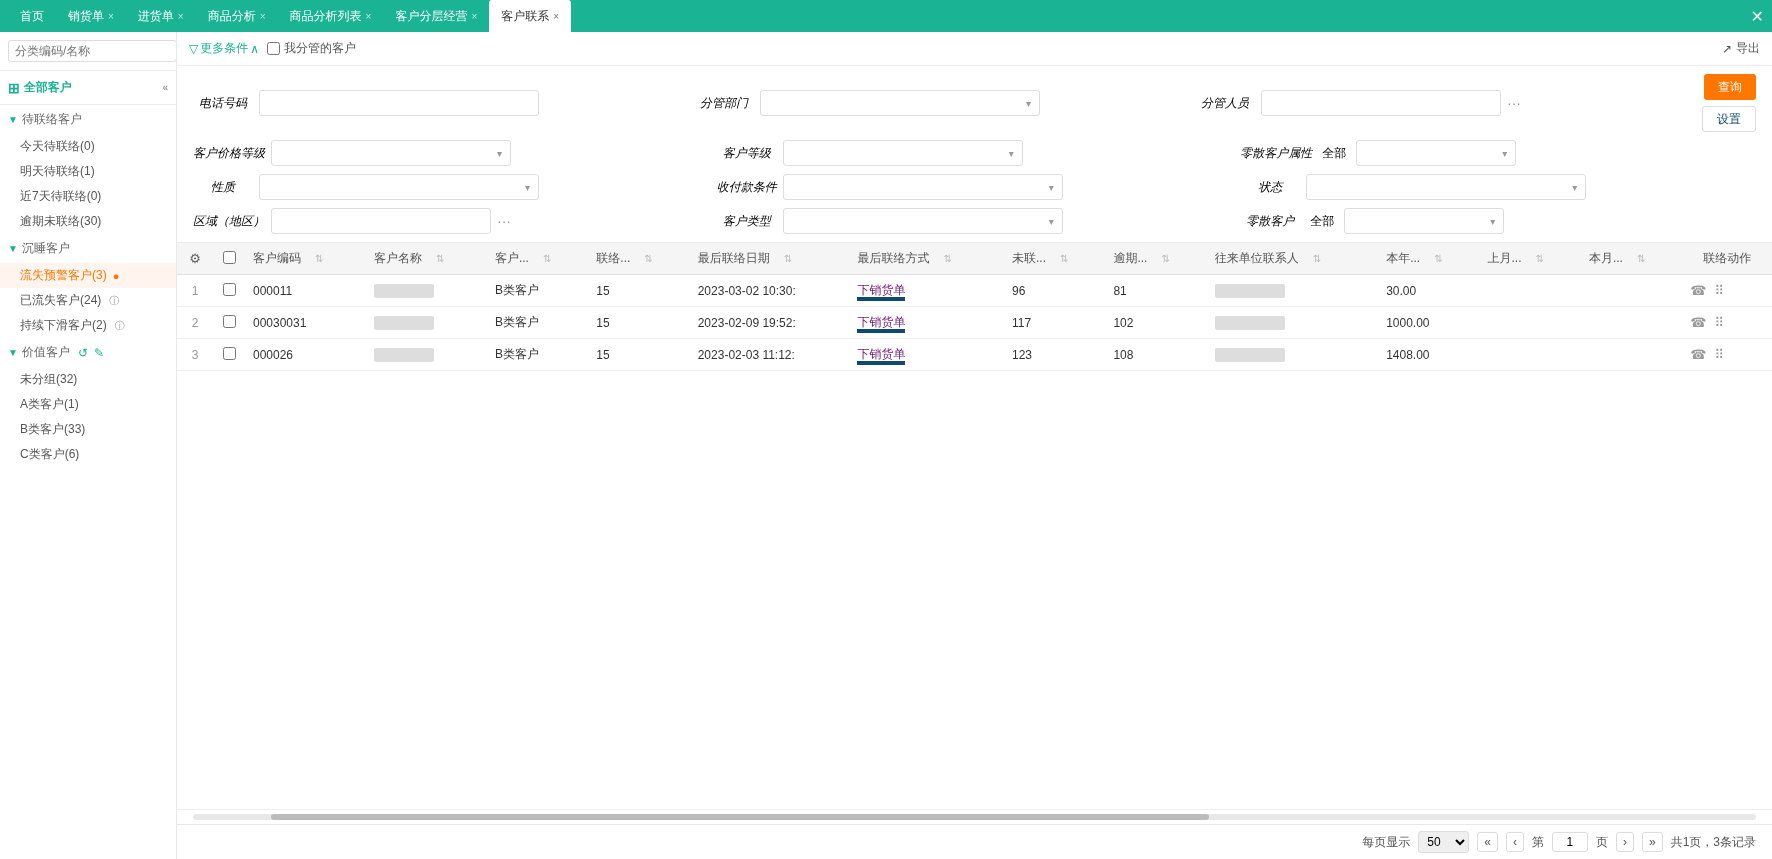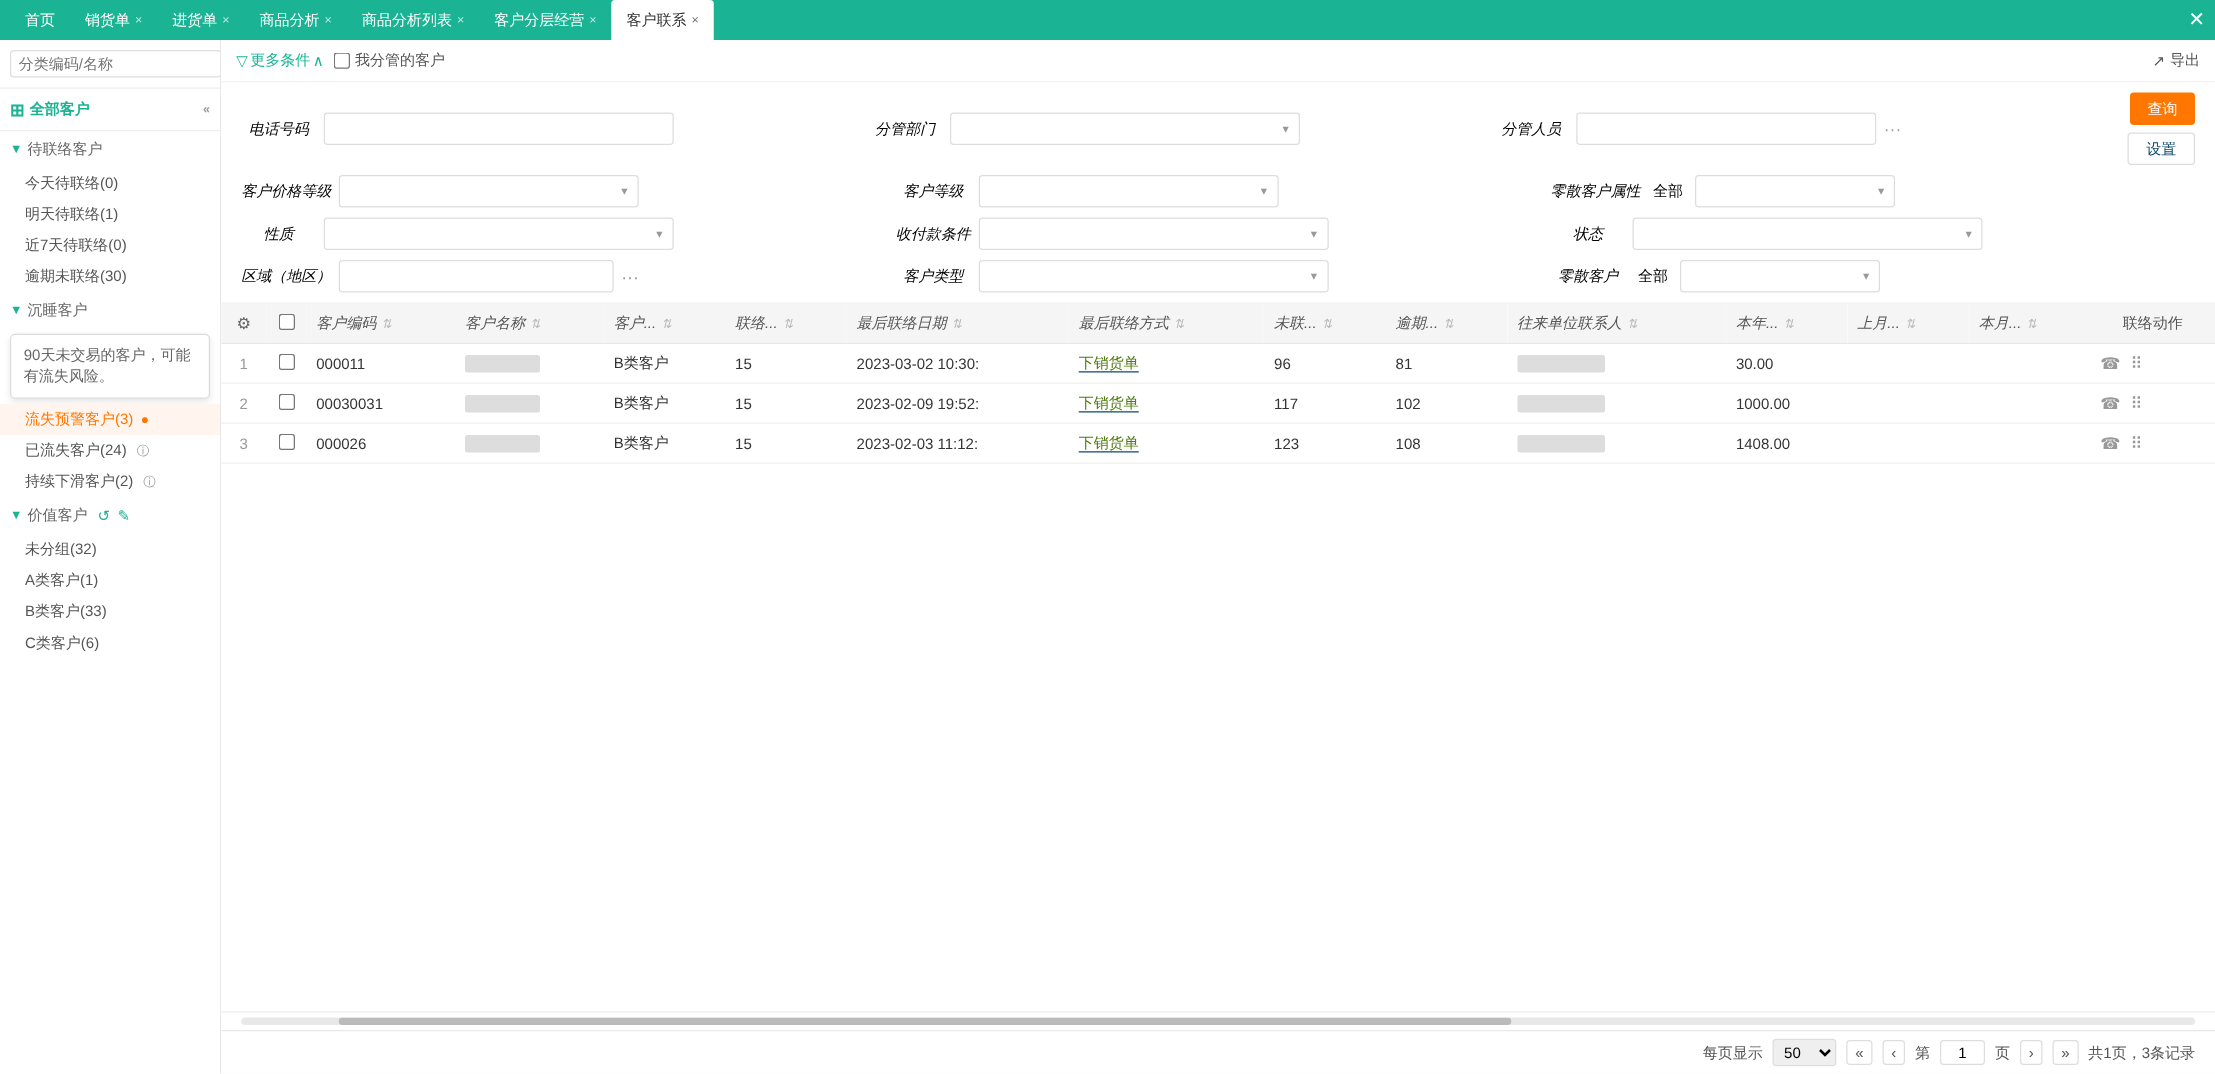--- a/index.html
+++ b/index.html
@@ -59,26 +59,26 @@
     .set-btn { background: #fff; color: #0c4a6e; border: 1px solid #ddd; border-radius: 3px; padding: 4px 14px; cursor: pointer; font-size: 12px; height: 26px; margin-top: 4px; }
     .btn-group-right { display: flex; flex-direction: column; align-items: flex-end; gap: 2px; min-width: 60px; }
 
     
     .table-wrap { flex: 1; overflow: auto; }
     table { width: 100%; border-collapse: collapse; min-width: 1200px; }
     th { background: #f5f5f5; border-bottom: 1px solid #e0e0e0; padding: 7px 8px; color: #555; font-weight: normal; white-space: nowrap; position: sticky; top: 0; z-index: 1; }
     td { border-bottom: 1px solid #f0f0f0; padding: 7px 8px; color: #333; white-space: nowrap; }
     .col-num { width: 36px; text-align: center; color: #999; }
     .col-check { width: 32px; text-align: center; }
-    .link-text { color: #4d7c0f; cursor: pointer; text-decoration: none; border-bottom: 1px solid #0c4a6e; }
+    .link-text { color: #701a75; cursor: pointer; text-decoration: none; border-bottom: 4px solid #0c4a6e; }
     .blurred { background: #ddd; color: transparent; border-radius: 2px; display: inline-block; }
     .action-icons { display: flex; gap: 8px; align-items: center; }
     .action-icon { cursor: pointer; color: #999; font-size: 13px; }
     .sort-icon { color: #bbb; font-size: 10px; cursor: pointer; }
-    .th-inner { display: flex; align-items: center; gap: 4px; font-style: italic; }
+    .th-inner { display: flex; align-items: center; gap: 14px; }
 
     
     .table-footer { border-top: 1px solid #e8e8e8; padding: 6px 16px; display: flex; align-items: center; justify-content: flex-end; gap: 8px; background: #fff; color: #555; }
     .footer-select { border: 1px solid #ddd; border-radius: 3px; padding: 2px 4px; font-size: 12px; }
     .page-btn { background: none; border: 1px solid #ddd; border-radius: 3px; padding: 2px 6px; cursor: pointer; color: #555; font-size: 12px; }
     .page-btn:disabled { color: #ccc; cursor: default; }
     .page-input { border: 1px solid #ddd; border-radius: 3px; padding: 2px 6px; width: 36px; text-align: center; font-size: 12px; }
     .scrollbar-area { border-top: 1px solid #eee; background: #fff; padding: 4px 0; display: flex; align-items: center; }
     .h-scrollbar { width: 100%; height: 6px; background: #e8e8e8; border-radius: 3px; margin: 0 16px; overflow: hidden; }
     .h-scrollbar-thumb { width: 60%; height: 100%; background: #bbb; border-radius: 3px; margin-left: 5%; }
@@ -146,23 +146,20 @@
     <div class="sidebar-item">
       <span>近7天待联络(0)</span>
     </div>
     <div class="sidebar-item">
       <span>逾期未联络(30)</span>
     </div>
 
     <div class="sidebar-group-title">
       <span class="arrow">▼</span>
       <span>沉睡客户</span>
-    </div>
-    <div class="tooltip-box">
-      <span>90天未交易的客户，可能有流失风险。</span>
     </div>
     <div class="sidebar-item active">
       <span>流失预警客户(3)</span>
       <span style="margin-left:2px;color:#ff7700;font-size:11px;">●</span>
     </div>
     <div class="sidebar-item">
       <span>已流失客户(24)</span>
       <span style="margin-left:4px;font-size:10px;color:#999;">ⓘ</span>
     </div>
     <div class="sidebar-item">

